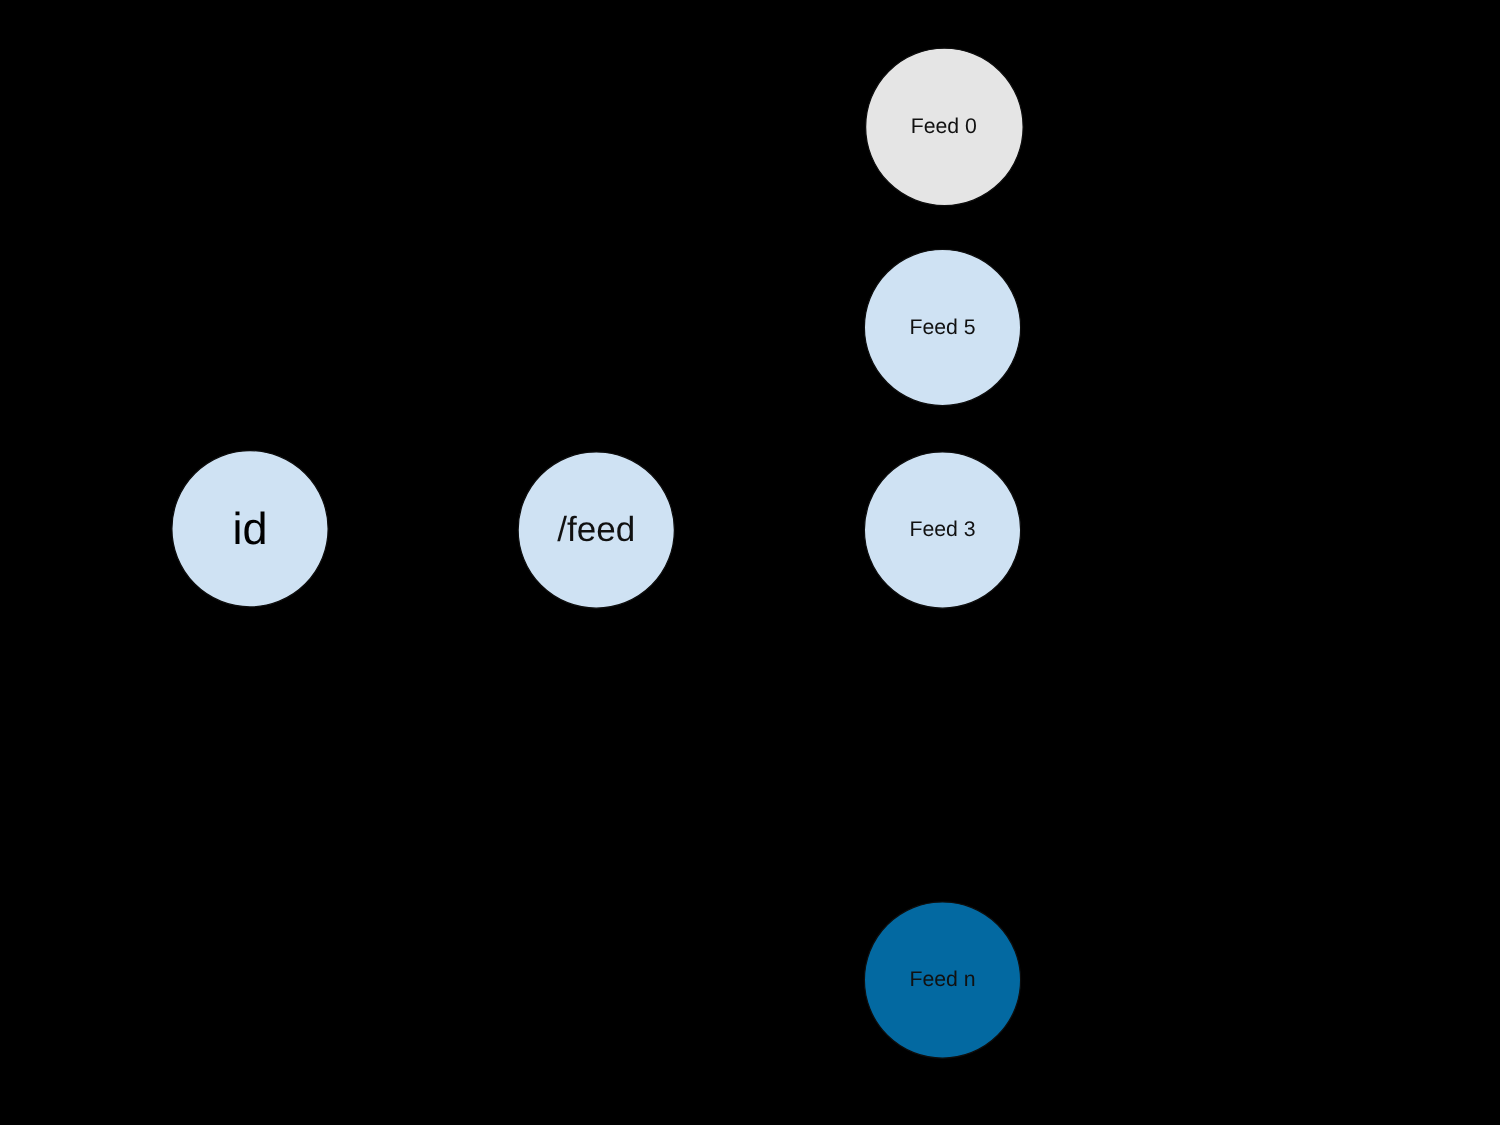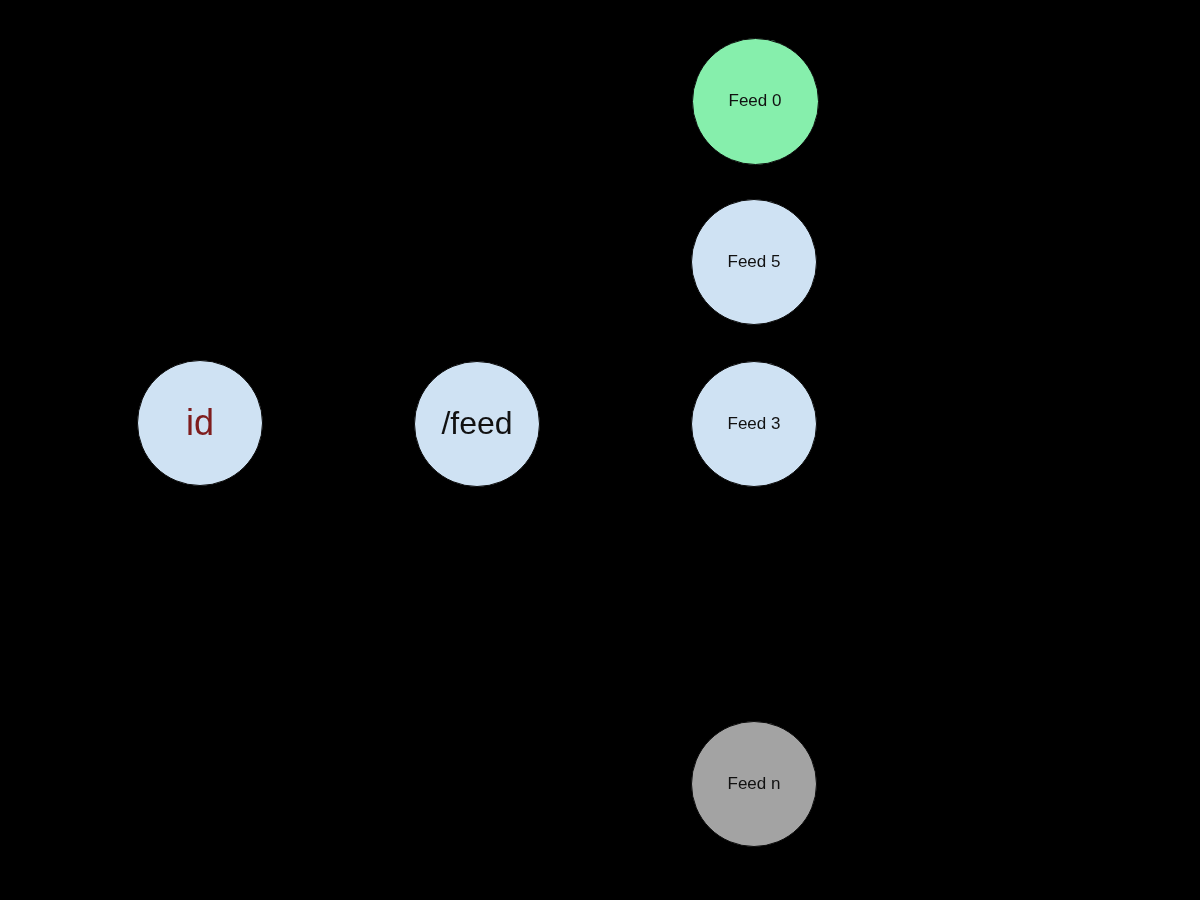--- a/index.html
+++ b/index.html
@@ -29,31 +29,31 @@
     line-height: 1.1;
     white-space: nowrap;
   }
 </style>
 </head>
 <body style="background: rgb(0, 0, 0);">
 
 <div class="canvas" style="background: rgb(0, 0, 0);">
   <div id="nodes-layer">
       <div class="node" style="left: 137px; top: 360px; width: 126px; height: 126px; background: rgb(207, 226, 243); border: 1px solid rgb(13, 13, 13);">
-        <span class="node-label" style="font-size: 36px; color: #7f1d1d;">id</span>
+        <span class="node-label" style="font-size: 36px; color: #000000;">id</span>
       </div>
       <div class="node" style="left: 414px; top: 361px; width: 126px; height: 126px; background: rgb(207, 226, 243); border: 1px solid rgb(13, 13, 13);">
-        <span class="node-label" style="font-size: 32px; color: rgb(17, 17, 17);">/feed</span>
+        <span class="node-label" style="font-size: 28px; color: rgb(17, 17, 17);">/feed</span>
       </div>
-      <div class="node" style="left: 691.5px; top: 37.5px; width: 127px; height: 127px; background: #86efac; border: 1px solid rgb(13, 13, 13); align-items: center;">
+      <div class="node" style="left: 691.5px; top: 37.5px; width: 127px; height: 127px; background: #e5e5e5; border: 1px solid rgb(13, 13, 13); align-items: center;">
         <span class="node-label" style="font-size: 17px; color: rgb(17, 17, 17);">Feed 0</span>
       </div>
       <div class="node" style="left: 691px; top: 199px; width: 126px; height: 126px; background: rgb(207, 226, 243); border: 1px solid rgb(13, 13, 13);">
         <span class="node-label" style="font-size: 17px; color: rgb(17, 17, 17);">Feed 5</span>
       </div>
       <div class="node" style="left: 691px; top: 361px; width: 126px; height: 126px; background: rgb(207, 226, 243); border: 1px solid rgb(13, 13, 13);">
         <span class="node-label" style="font-size: 17px; color: rgb(17, 17, 17);">Feed 3</span>
       </div>
-      <div class="node" style="left: 691px; top: 721px; width: 126px; height: 126px; background: #a3a3a3; border: 1px solid rgb(13, 13, 13);">
+      <div class="node" style="left: 691px; top: 721px; width: 126px; height: 126px; background: #0369a1; border: 1px solid rgb(13, 13, 13);">
         <span class="node-label" style="font-size: 17px; color: rgb(17, 17, 17);">Feed n</span>
       </div>
     </div>
 </div>
 
 </body></html>

